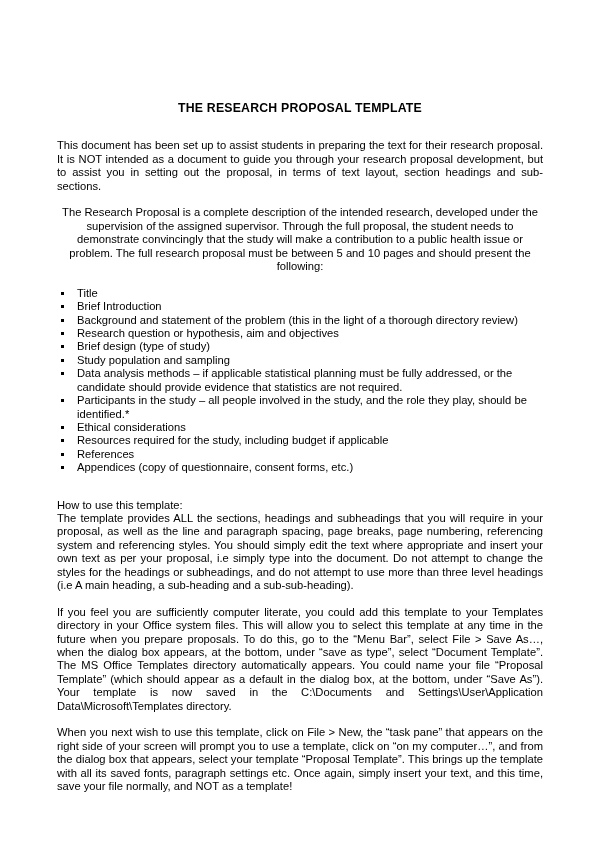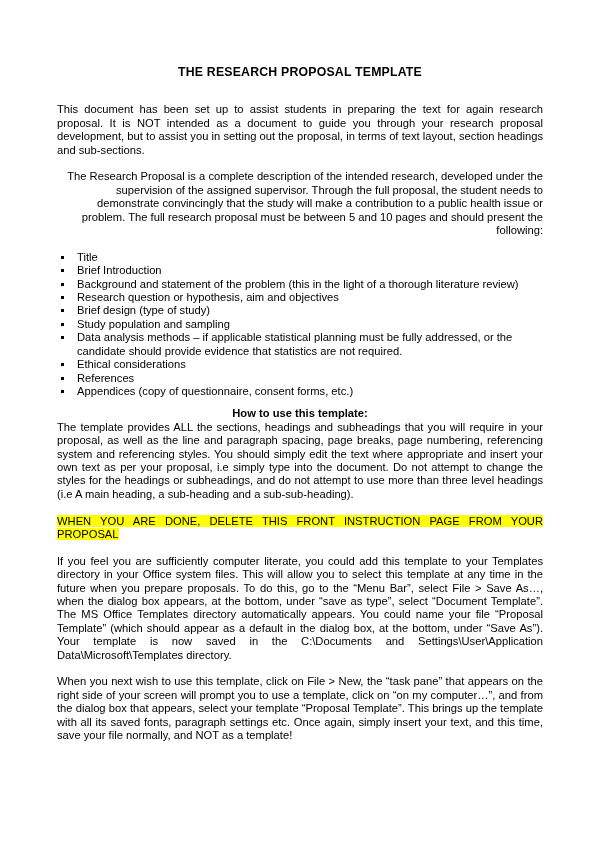--- a/index.html
+++ b/index.html
@@ -11,44 +11,44 @@
     width: 600px;
     height: 849px;
     overflow: hidden;
     font-family: "Liberation Sans", "DejaVu Sans", sans-serif;
     color: #000000;
   }
   .page {
     box-sizing: border-box;
     width: 600px;
     height: 849px;
-    padding: 66px 57px 20px 57px;
+    padding: 102px 57px 20px 57px;
     background: #ffffff;
     font-size: 11.2px;
     line-height: 13.4px;
   }
   .doc-title {
     font-size: 12.3px;
     font-weight: bold;
     text-align: center;
     margin: 0 0 24px 0;
     letter-spacing: 0.2px;
   }
   p {
     margin: 0 0 13.4px 0;
   }
   .just { text-align: justify; }
-  .left { text-align: right; }
+  .left { text-align: center; }
   .section-heading {
-    font-weight: bold;
+    font-weight: normal;
     margin: 0;
-    text-align: center;
+    text-align: left;
   }
   ul.doc-list {
-    margin: 0 0 9px 0;
+    margin: 0 0 24px 0;
     padding: 0;
     list-style: none;
   }
   ul.doc-list li {
     position: relative;
     padding-left: 20px;
     margin: 0;
   }
   .blt {
     position: absolute;
@@ -67,41 +67,42 @@
     padding: 0;
   }
 </style>
 </head>
 <body>
 
 <div class="page">
 
   <h1 class="doc-title">THE RESEARCH PROPOSAL TEMPLATE</h1>
 
-  <p class="just">This document has been set up to assist students in preparing the text for again research proposal. It is NOT intended as a document to guide you through your research proposal development, but to assist you in setting out the proposal, in terms of text layout, section headings and sub-sections.</p>
+  <p class="just">This document has been set up to assist students in preparing the text for their research proposal. It is NOT intended as a document to guide you through your research proposal development, but to assist you in setting out the proposal, in terms of text layout, section headings and sub-sections.</p>
 
   <p class="left">The Research Proposal is a complete description of the intended research, developed under the supervision of the assigned supervisor. Through the full proposal, the student needs to demonstrate convincingly that the study will make a contribution to a public health issue or problem. The full research proposal must be between 5 and 10 pages and should present the following:</p>
 
   <ul class="doc-list">
     <li><span class="blt"></span><span>Title</span></li>
     <li><span class="blt"></span><span>Brief Introduction</span></li>
-    <li><span class="blt"></span><span>Background and statement of the problem (this in the light of a thorough literature review)</span></li>
+    <li><span class="blt"></span><span>Background and statement of the problem (this in the light of a thorough directory review)</span></li>
     <li><span class="blt"></span><span>Research question or hypothesis, aim and objectives</span></li>
     <li><span class="blt"></span><span>Brief design (type of study)</span></li>
     <li><span class="blt"></span><span>Study population and sampling</span></li>
     <li><span class="blt"></span><span>Data analysis methods – if applicable statistical planning must be fully addressed, or the candidate should provide evidence that statistics are not required.</span></li>
     <li><span class="blt"></span></li>
+    <li><span class="blt"></span><span>Participants in the study – all people involved in the study, and the role they play, should be identified.*</span></li>
     <li><span class="blt"></span><span>Ethical considerations</span></li>
+    <li><span class="blt"></span><span>Resources required for the study, including budget if applicable</span></li>
     <li><span class="blt"></span><span>References</span></li>
     <li><span class="blt"></span><span>Appendices (copy of questionnaire, consent forms, etc.)</span></li>
   </ul>
 
   <p class="section-heading">How to use this template:</p>
 
   <p class="just">The template provides ALL the sections, headings and subheadings that you will require in your proposal, as well as the line and paragraph spacing, page breaks, page numbering, referencing system and referencing styles. You should simply edit the text where appropriate and insert your own text as per your proposal, i.e simply type into the document. Do not attempt to change the styles for the headings or subheadings, and do not attempt to use more than three level headings (i.e A main heading, a sub-heading and a sub-sub-heading).</p>
 
-  <p class="just warning-para"><mark class="hl">WHEN YOU ARE DONE, DELETE THIS FRONT INSTRUCTION PAGE FROM YOUR PROPOSAL</mark></p>
 
   <p class="just">If you feel you are sufficiently computer literate, you could add this template to your Templates directory in your Office system files. This will allow you to select this template at any time in the future when you prepare proposals. To do this, go to the “Menu Bar”, select File &gt; Save As…, when the dialog box appears, at the bottom, under “save as type”, select “Document Template”. The MS Office Templates directory automatically appears. You could name your file “Proposal Template” (which should appear as a default in the dialog box, at the bottom, under “Save As”). Your template is now saved in the C:\Documents and Settings\User\Application Data\Microsoft\Templates directory.</p>
 
   <p class="just">When you next wish to use this template, click on File &gt; New, the “task pane” that appears on the right side of your screen will prompt you to use a template, click on “on my computer…”, and from the dialog box that appears, select your template “Proposal Template”. This brings up the template with all its saved fonts, paragraph settings etc. Once again, simply insert your text, and this time, save your file normally, and NOT as a template!</p>
 
 </div>
 
 </body></html>

